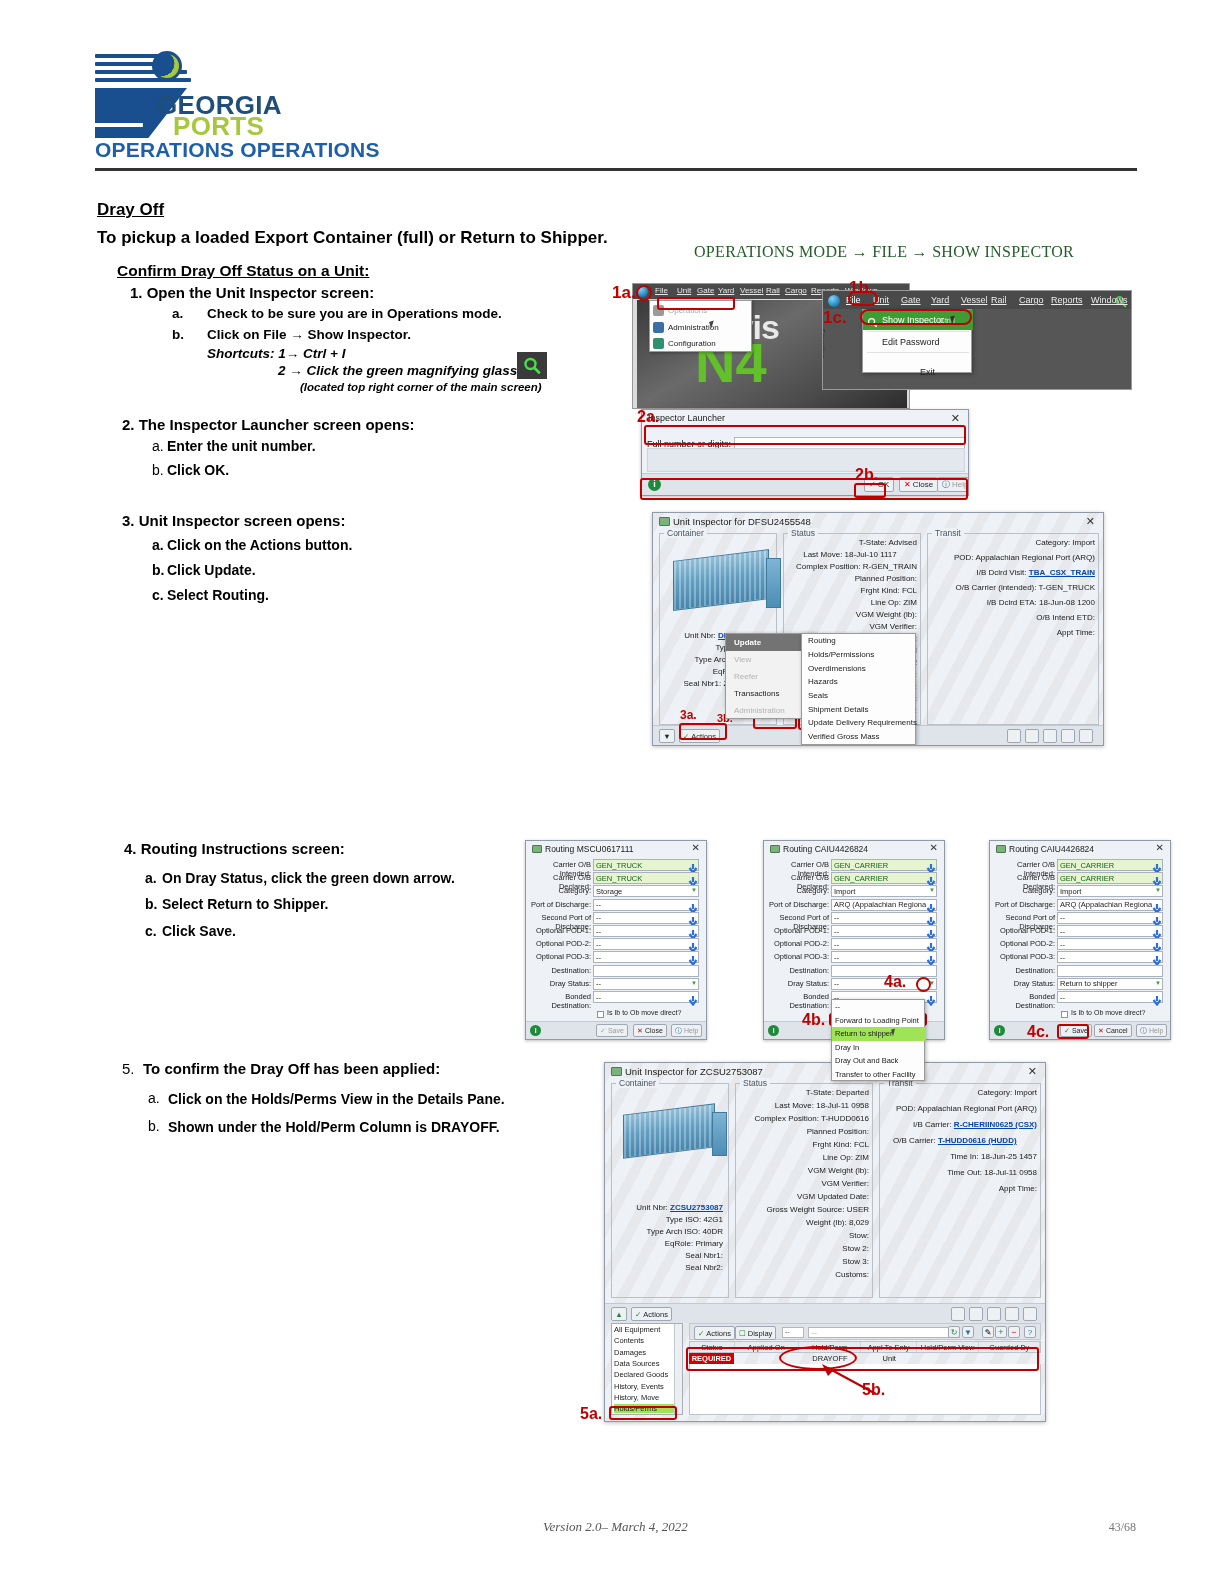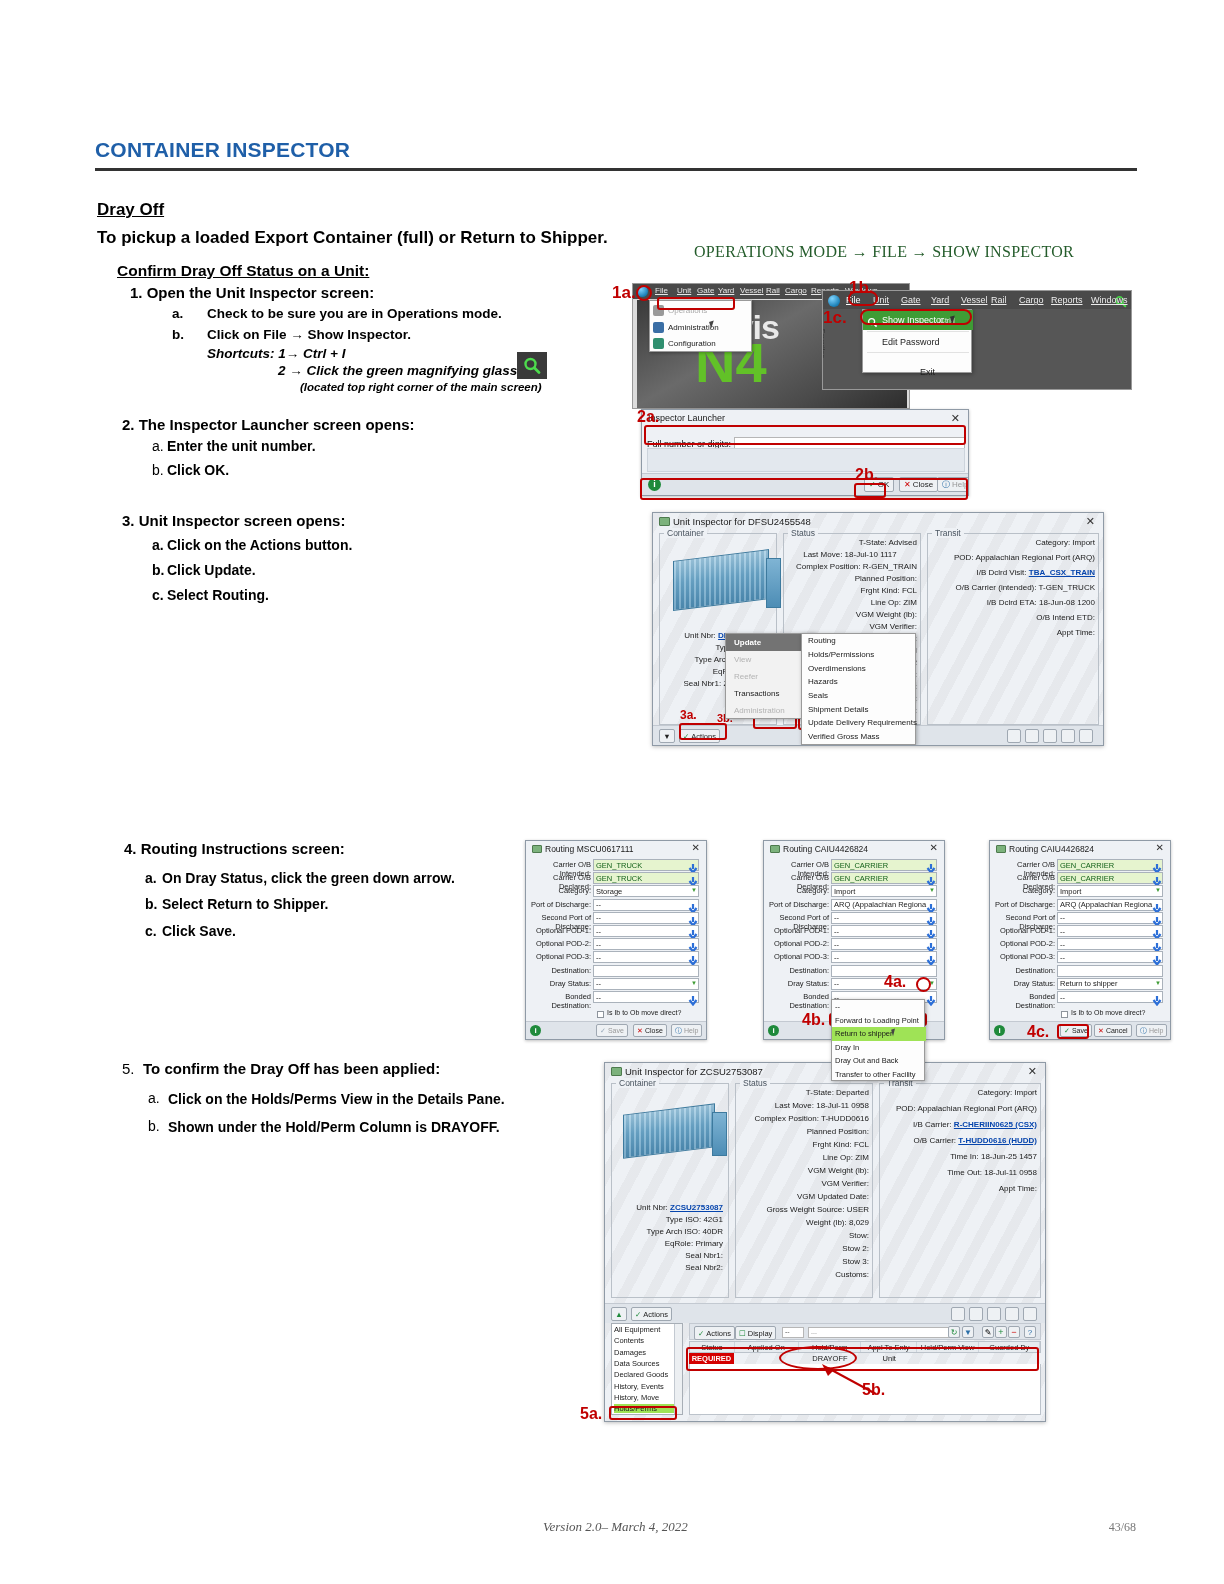--- a/index.html
+++ b/index.html
@@ -322,21 +322,33 @@
               display:flex; }
   .gr-cell { font-size:7.5px; color:#1a1a1a; text-align:center; line-height:11px; }
   #grid-body { position:absolute; left:0; top:41px; width:352px; height:51px;
                background:#fff; border:1px solid #bcc3cb; border-top:none; }
   .arrow-5b { position:absolute; }
 </style>
 </head>
 <body>
 
 <div id="header">
-  <div id="dept-title">CONTAINER INSPECTOR</div>
+  <div id="gpa-logo">
+    <div class="logo-swoosh">
+      <div class="logo-line" style="left:0;top:6px;width:78px;"></div>
+      <div class="logo-line" style="left:0;top:14px;width:86px;"></div>
+      <div class="logo-line" style="left:0;top:22px;width:92px;"></div>
+      <div class="logo-line" style="left:0;top:30px;width:96px;"></div>
+      <div class="logo-circle"></div>
+      <div class="logo-wedge"></div>
+    </div>
+    <div class="logo-text-georgia">GEORGIA</div>
+    <div class="logo-text-ports">PORTS</div>
+  </div>
+  <div id="dept-title">OPERATIONS OPERATIONS</div>
   <div id="header-rule"></div>
 </div>
 
 <div class="txt" id="h-dray-off">Dray Off</div>
 <div class="txt" id="h-intro">To pickup a loaded Export Container (full) or Return to Shipper.</div>
 <div class="txt" id="h-confirm">Confirm Dray Off Status on a Unit:</div>
 
 <div class="txt" id="s1-title">1. Open the Unit Inspector screen:</div>
 <div class="txt" id="s1a-l">a.</div>
 <div class="txt" id="s1a-t">Check to be sure you are in Operations mode.</div>
@@ -929,21 +941,21 @@
       <div class="ui-kv" style="left: 130px; top: 194px; width: 134px; text-align: right;"><span>Stow 3: </span><span></span></div>
       <div class="ui-kv" style="left: 130px; top: 207px; width: 134px; text-align: right;"><span>Customs: </span><span></span></div>
     </div>
 
   <div class="ui-panel" style="left:274px;top:20px;width:162px;height:215px;"></div>
   <div class="ui-legend" style="left:279px;top:15px;">Transit</div>
   <div id="c2-transit">
       <div class="ui-kv" style="left: 274px; top: 25px; width: 158px; text-align: right;"><span>Category: </span><span>Import</span></div>
       <div class="ui-kv" style="left: 274px; top: 41px; width: 158px; text-align: right;"><span>POD: </span><span>Appalachian Regional Port (ARQ)</span></div>
       <div class="ui-kv" style="left: 274px; top: 57px; width: 158px; text-align: right;"><span>I/B Carrier: </span><span class="ui-link">R-CHERIIN0625 (CSX)</span></div>
-      <div class="ui-kv" style="left: 274px; top: 73px; width: 158px; text-align: right;"><span>O/B Carrier: </span><span class="ui-link">T-HUDD0616 (HUDD)</span></div>
+      <div class="ui-kv" style="left: 274px; top: 73px; width: 158px; text-align: left; padding-left: 14px;"><span>O/B Carrier: </span><span class="ui-link">T-HUDD0616 (HUDD)</span></div>
       <div class="ui-kv" style="left: 274px; top: 89px; width: 158px; text-align: right;"><span>Time In: </span><span>18-Jun-25 1457</span></div>
       <div class="ui-kv" style="left: 274px; top: 105px; width: 158px; text-align: right;"><span>Time Out: </span><span>18-Jul-11 0958</span></div>
       <div class="ui-kv" style="left: 274px; top: 121px; width: 158px; text-align: right;"><span>Appt Time: </span><span></span></div>
     </div>
 
   <div style="position:absolute;left:0;top:240px;width:442px;height:20px;background:#dfe4ea;border-top:1px solid #c3c9d1;">
     <div class="tb-btn" style="left:6px;width:16px;color:#1f8a3b;">▲</div>
     <div class="tb-btn" style="left:26px;">
       <span style="color:#1f8a3b;margin-right:2px;">✓</span>
       <span>Actions</span>

